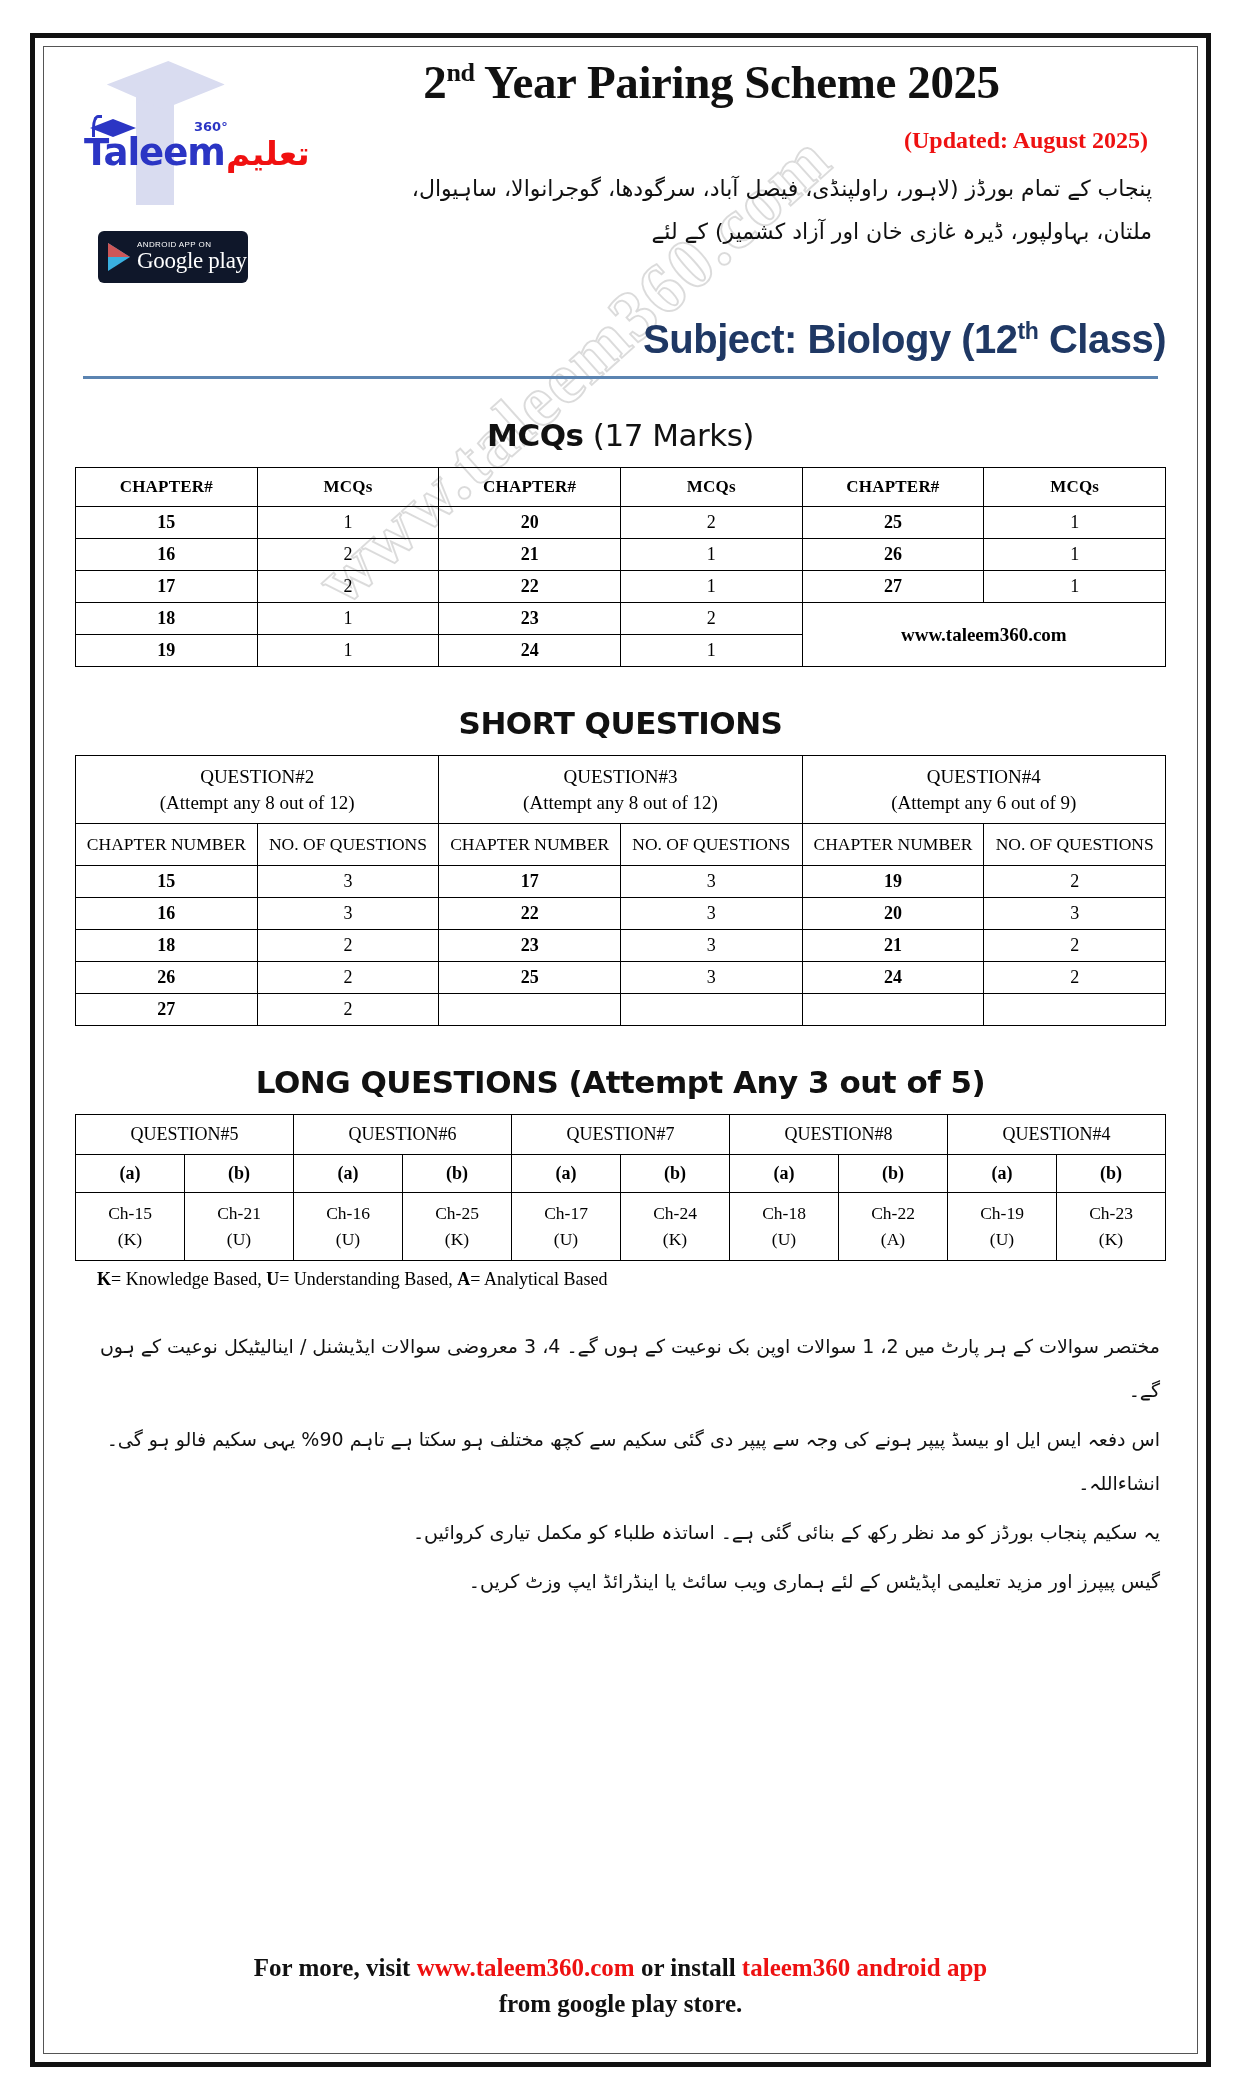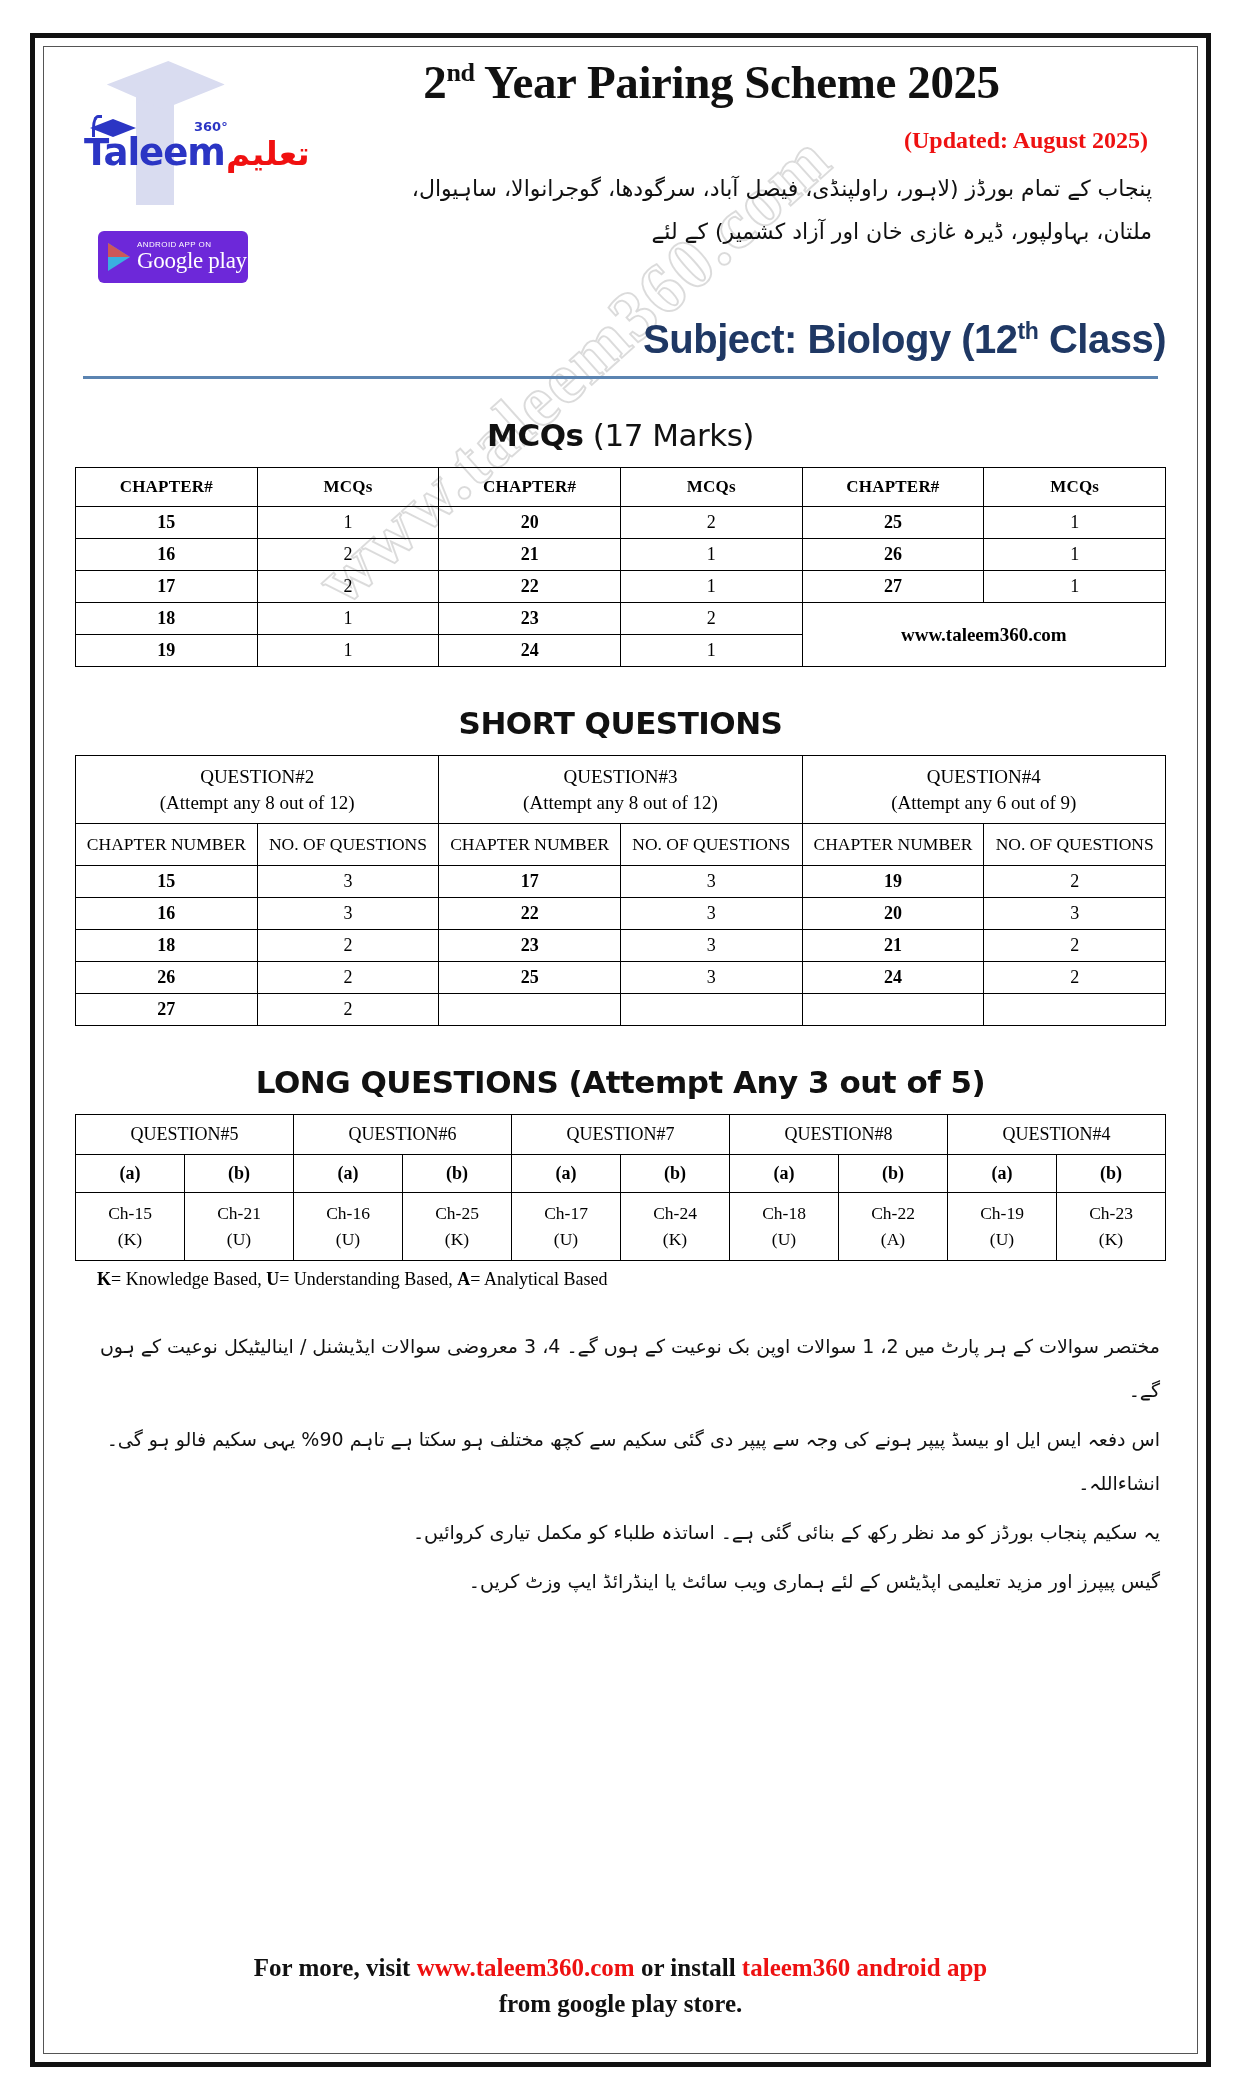--- a/index.html
+++ b/index.html
@@ -111,21 +111,21 @@
     width: 10px; height: 22px;
     border-left: 3px solid #2b35c4;
     border-top: 3px solid #2b35c4;
     border-radius: 60% 0 0 0;
   }
 
   .gplay {
     position: absolute;
     left: 14px; top: 178px;
     width: 150px; height: 52px;
-    background: #6d28d9;
+    background: #0f172a;
     border-radius: 6px;
     color: #ffffff;
     display: flex;
     align-items: center;
     padding-left: 10px;
   }
   .gplay-tri {
     width: 0; height: 0;
     border-top: 14px solid transparent;
     border-bottom: 14px solid transparent;

